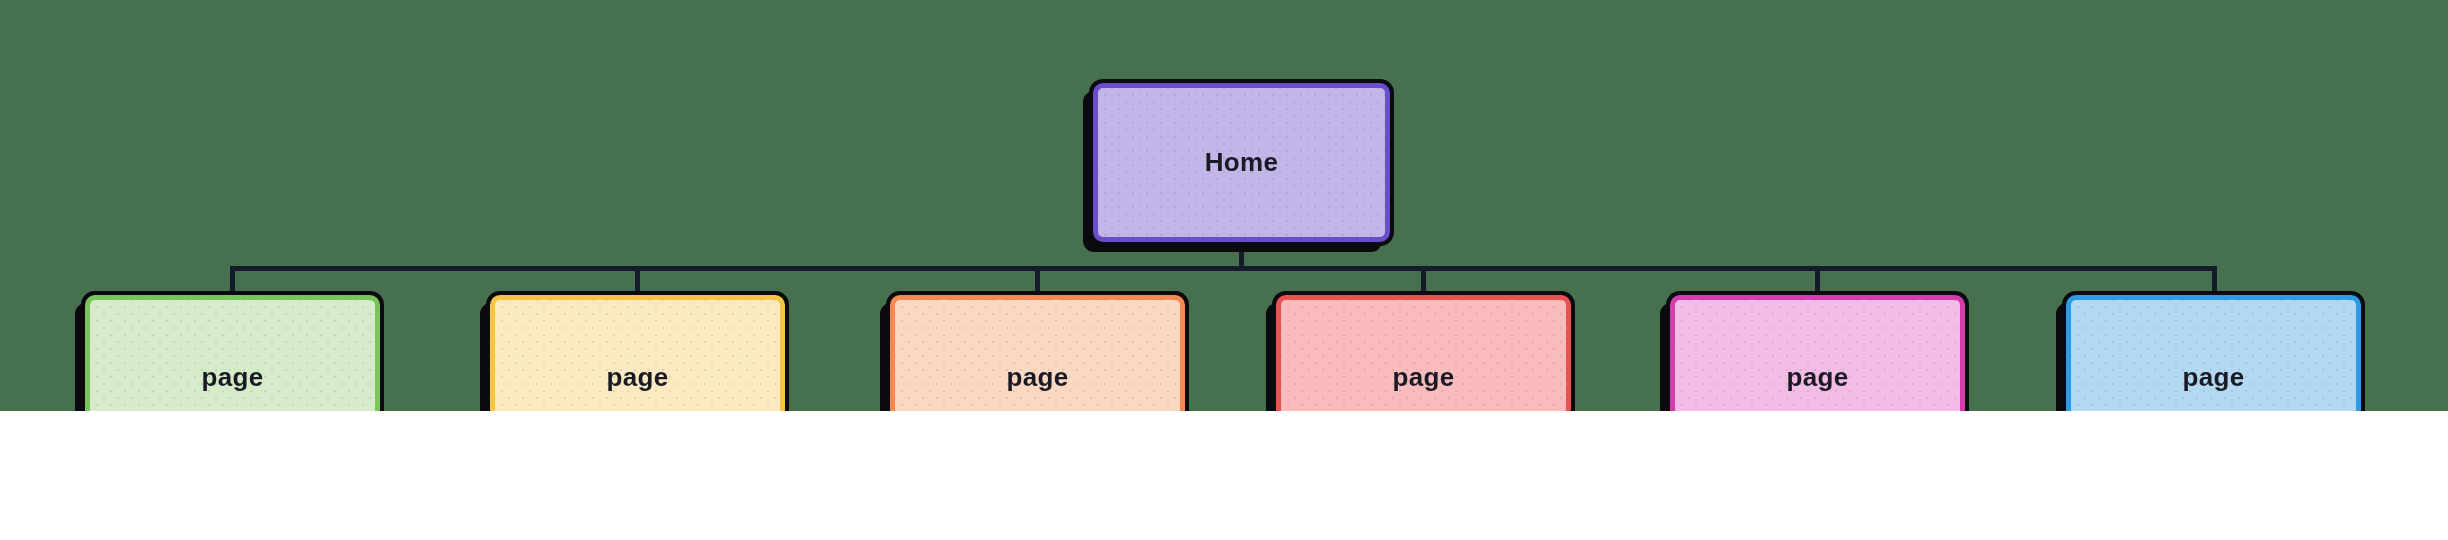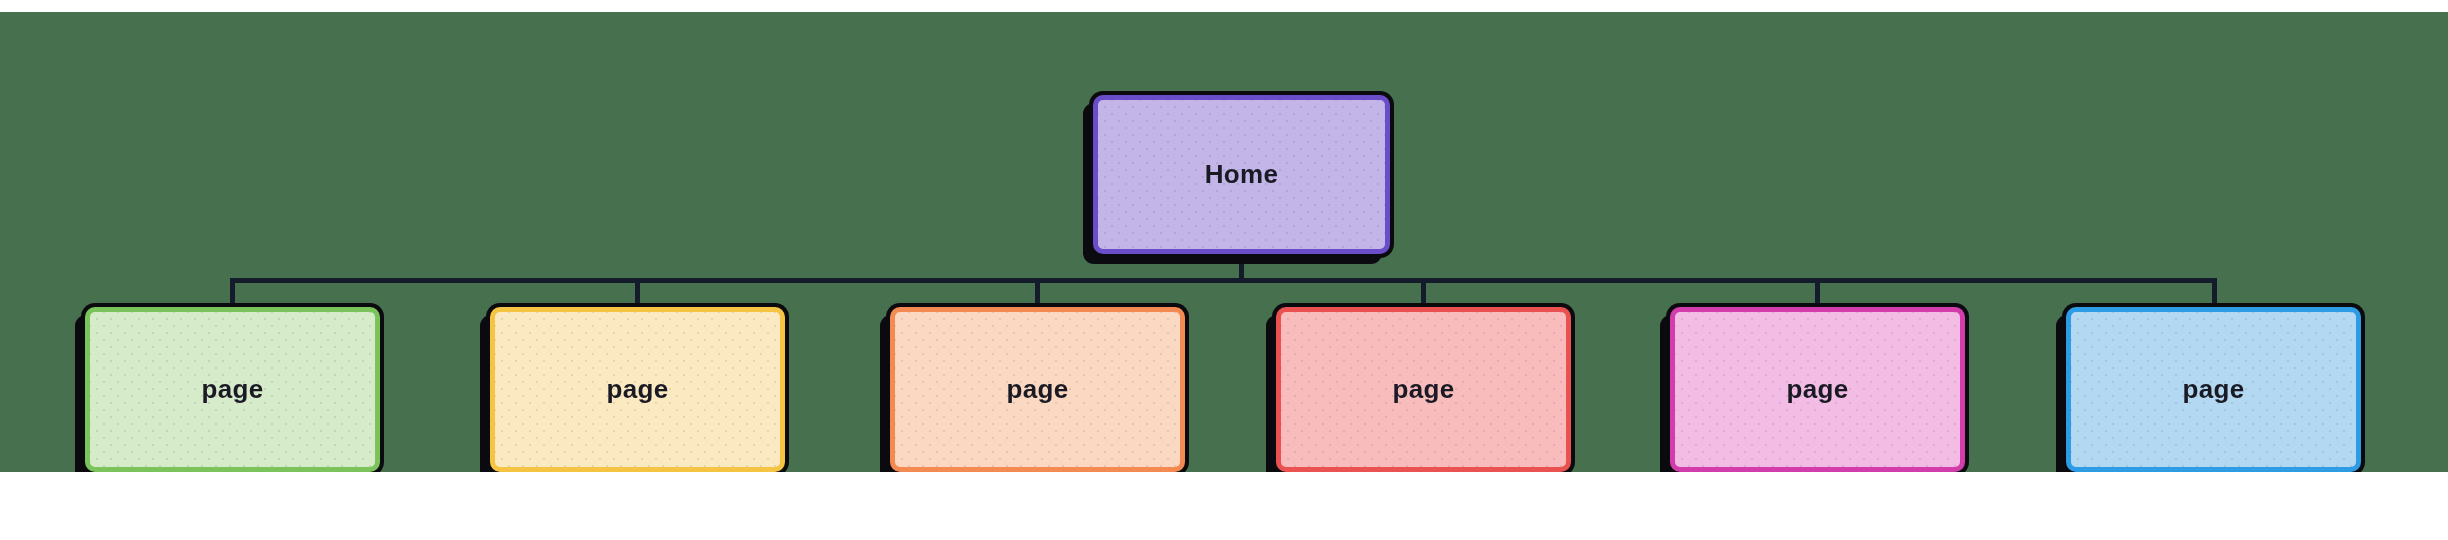--- a/index.html
+++ b/index.html
@@ -1,23 +1,22 @@
 <!DOCTYPE html>
 <html><head>
 <meta charset="utf-8">
 <style>
   html, body { margin: 0; padding: 0; }
   body { font-family: "Liberation Sans", sans-serif; }
 
   .canvas {
     position: relative;
     width: 2448px;
-    height: 460px;
+    height: 411px;
     overflow: hidden;
-    margin-top: 12px;
   }
 
   .node {
     position: absolute;
     box-sizing: border-box;
     border: 5px solid var(--border, #333);
     border-radius: 10px;
     background-color: var(--fill, #eee);
     
     background-image:

